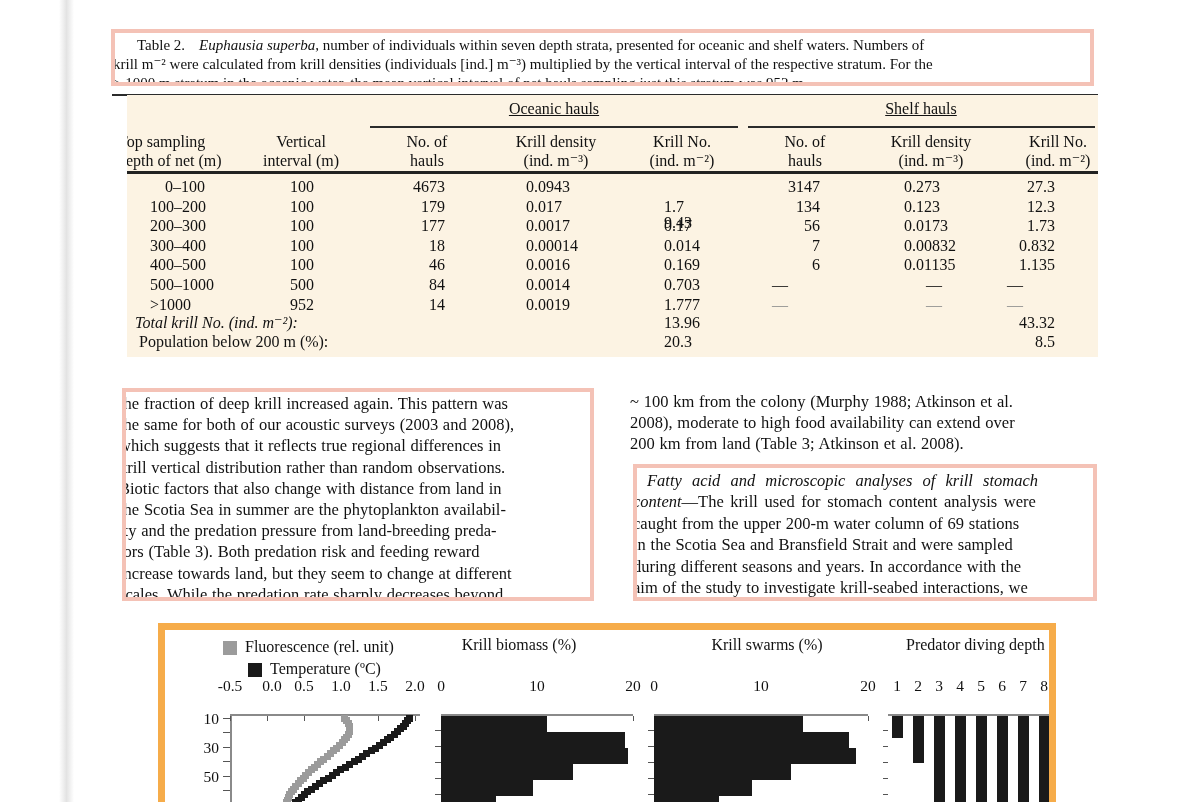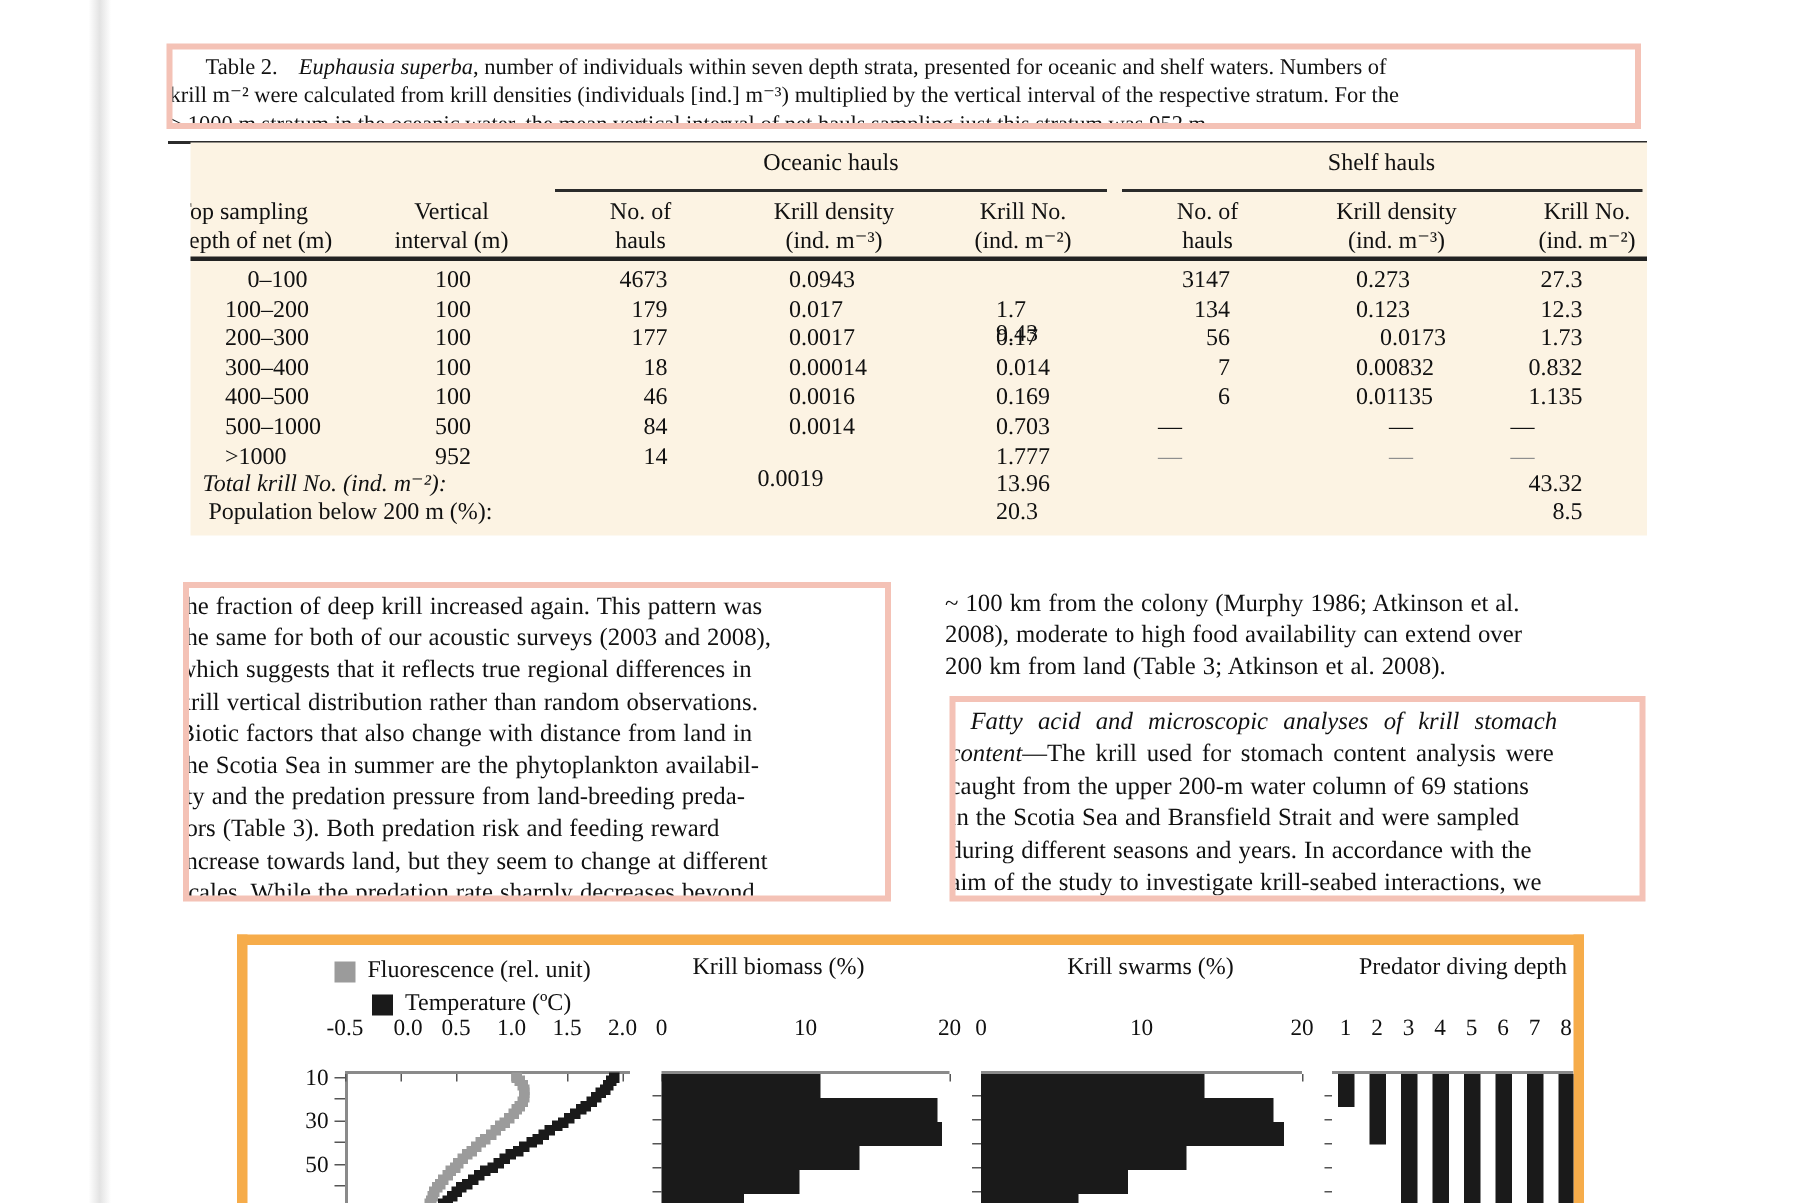--- a/index.html
+++ b/index.html
@@ -16,21 +16,21 @@
   .caption-box{left:111px;top:29px;width:983px;height:57px;}
   .cap-lines{position:absolute;left:2px;top:3px;white-space:nowrap;font-size:15px;line-height:19.2px;}
   .cap-lines .bline{margin-left:-4px;}
   .cap-indent{display:inline-block;width:24px;}
   .cap-gap{display:inline-block;width:14px;}
   .ital{font-style:italic;}
   
   .top-rule{left:112px;top:94px;width:986px;height:2px;background:#2b2b2b;}
   .table-block{left:127px;top:95px;width:971px;height:262px;background:#fcf3e3;overflow:hidden;}
   .tb-el{position:absolute;font-size:16px;white-space:nowrap;}
-  .grp{top:5px;text-align:center;width:300px;}
+  .grp{top:5px;text-align:center;width:300px;text-decoration:underline;}
   .grp-rule{top:31px;height:2px;background:#2b2b2b;}
   .hdr-rule{left:-2px;top:76px;width:975px;height:3px;background:#222;}
   .colhead{top:37px;line-height:19px;text-align:center;}
   .tc{position:absolute;font-size:16px;line-height:19.6px;white-space:nowrap;}
   .tc.l{text-align:left}.tc.r{text-align:right}.tc.c{text-align:center}
   .dash-light{color:#8f8f8f;}
   
   .left-box{left:122px;top:388px;width:472px;height:213px;}
   .right-box{left:633px;top:464px;width:464px;height:137px;}
   .body-lines{position:absolute;white-space:nowrap;font-size:16.5px;line-height:21.2px;word-spacing:0.6px;}
@@ -128,21 +128,21 @@
       <div class="tc l" style="left: 537px; top: 101.6px; width: 95px;">1.7</div>
       <div class="tc r" style="left: 613px; top: 101.6px; width: 80px;">134</div>
       <div class="tc l" style="left: 777px; top: 101.6px; width: 60px;">0.123</div>
       <div class="tc r" style="left: 848px; top: 101.6px; width: 80px;">12.3</div>
       <div class="tc l" style="left: 23px; top: 121.2px; width: 110px;">200–300</div>
       <div class="tc r" style="left: 107px; top: 121.2px; width: 80px;">100</div>
       <div class="tc r" style="left: 238px; top: 121.2px; width: 80px;">177</div>
       <div class="tc l" style="left: 399px; top: 121.2px; width: 95px;">0.0017</div>
       <div class="tc l" style="left: 537px; top: 121.2px; width: 95px;">0.17</div>
       <div class="tc r" style="left: 613px; top: 121.2px; width: 80px;">56</div>
-      <div class="tc l" style="left: 777px; top: 121.2px; width: 60px; text-align: right;">0.0173</div>
+      <div class="tc l" style="left: 777px; top: 121.2px; width: 60px;">0.0173</div>
       <div class="tc r" style="left: 848px; top: 121.2px; width: 80px;">1.73</div>
       <div class="tc l" style="left: 23px; top: 140.8px; width: 110px;">300–400</div>
       <div class="tc r" style="left: 107px; top: 140.8px; width: 80px;">100</div>
       <div class="tc r" style="left: 238px; top: 140.8px; width: 80px;">18</div>
       <div class="tc l" style="left: 399px; top: 140.8px; width: 95px;">0.00014</div>
       <div class="tc l" style="left: 537px; top: 140.8px; width: 95px;">0.014</div>
       <div class="tc r" style="left: 613px; top: 140.8px; width: 80px;">7</div>
       <div class="tc l" style="left: 777px; top: 140.8px; width: 60px;">0.00832</div>
       <div class="tc r" style="left: 848px; top: 140.8px; width: 80px;">0.832</div>
       <div class="tc l" style="left: 23px; top: 160.4px; width: 110px;">400–500</div>
@@ -157,21 +157,21 @@
       <div class="tc r" style="left: 107px; top: 180px; width: 80px;">500</div>
       <div class="tc r" style="left: 238px; top: 180px; width: 80px;">84</div>
       <div class="tc l" style="left: 399px; top: 180px; width: 95px;">0.0014</div>
       <div class="tc l" style="left: 537px; top: 180px; width: 95px;">0.703</div>
       <div class="tc c" style="left: 613px; top: 180px; width: 80px;">—</div>
       <div class="tc c" style="left: 777px; top: 180px; width: 60px;">—</div>
       <div class="tc c" style="left: 848px; top: 180px; width: 80px;">—</div>
       <div class="tc l" style="left: 23px; top: 199.6px; width: 110px;">&gt;1000</div>
       <div class="tc r" style="left: 107px; top: 199.6px; width: 80px;">952</div>
       <div class="tc r" style="left: 238px; top: 199.6px; width: 80px;">14</div>
-      <div class="tc l" style="left: 378px; top: 199.6px; width: 95px; margin-top: 15px;">0.0019</div>
+      <div class="tc l" style="left: 399px; top: 199.6px; width: 95px;">0.0019</div>
       <div class="tc l" style="left: 537px; top: 199.6px; width: 95px;">1.777</div>
       <div class="tc c dash-light" style="left: 613px; top: 199.6px; width: 80px;">—</div>
       <div class="tc c dash-light" style="left: 777px; top: 199.6px; width: 60px;">—</div>
       <div class="tc c dash-light" style="left: 848px; top: 199.6px; width: 80px;">—</div>
       <div class="tc l" style="left: 8px; top: 218px; width: 330px; font-style: italic;">Total krill No. (ind. m⁻²):</div>
       <div class="tc l" style="left: 537px; top: 218px; width: 95px;">13.96</div>
       <div class="tc r" style="left: 848px; top: 218px; width: 80px;">43.32</div>
       <div class="tc l" style="left: 12px; top: 237.4px; width: 330px;">Population below 200 m (%):</div>
       <div class="tc l" style="left: 537px; top: 237.4px; width: 95px;">20.3</div>
       <div class="tc r" style="left: 848px; top: 237.4px; width: 80px;">8.5</div>
@@ -189,21 +189,21 @@
           <div class="bline">ity and the predation pressure from land-breeding preda-</div>
           <div class="bline">tors (Table 3). Both predation risk and feeding reward</div>
           <div class="bline">increase towards land, but they seem to change at different</div>
           <div class="bline">scales. While the predation rate sharply decreases beyond</div>
         </div>
     </div>
   </div>
 
   <div class="right-para1">
     <div class="body-lines">
-        <div class="bline">~ 100 km from the colony (Murphy 1986; Atkinson et al.</div>
+        <div class="bline">~ 100 km from the colony (Murphy 1988; Atkinson et al.</div>
         <div class="bline">2008), moderate to high food availability can extend over</div>
         <div class="bline">200 km from land (Table 3; Atkinson et al. 2008).</div>
       </div>
   </div>
 
   <div class="pinkbox right-box">
     <div class="clip">
       <div class="body-lines">
         <div class="bline ital ws-wide"><span class="indent14"></span><span>Fatty acid and microscopic analyses of krill stomach</span></div>
         <div class="bline ws-med"><span class="ital">content</span><span>—The krill used for stomach content analysis were</span></div>

